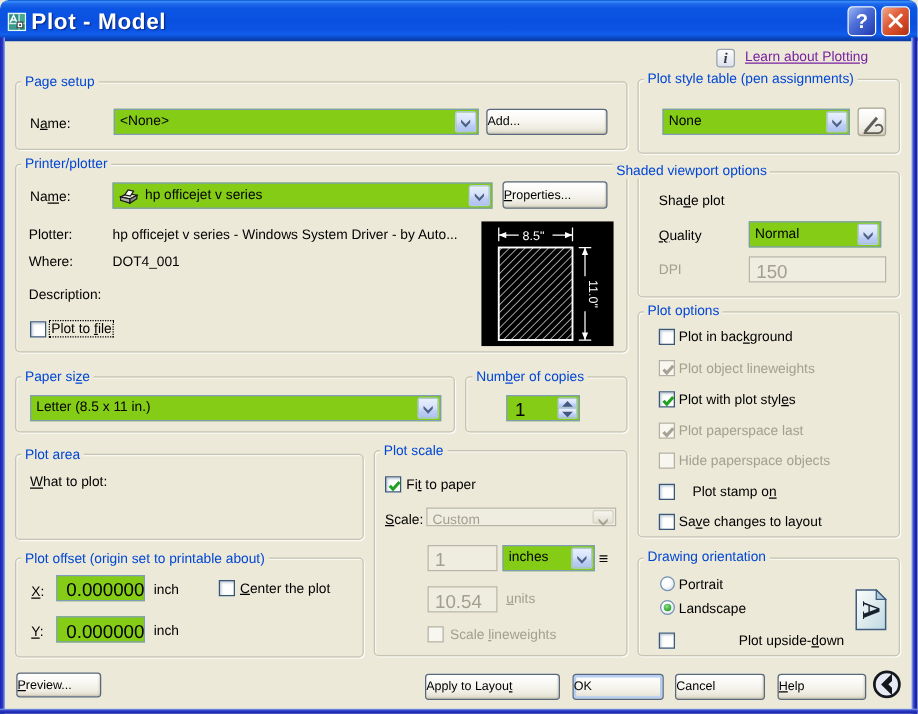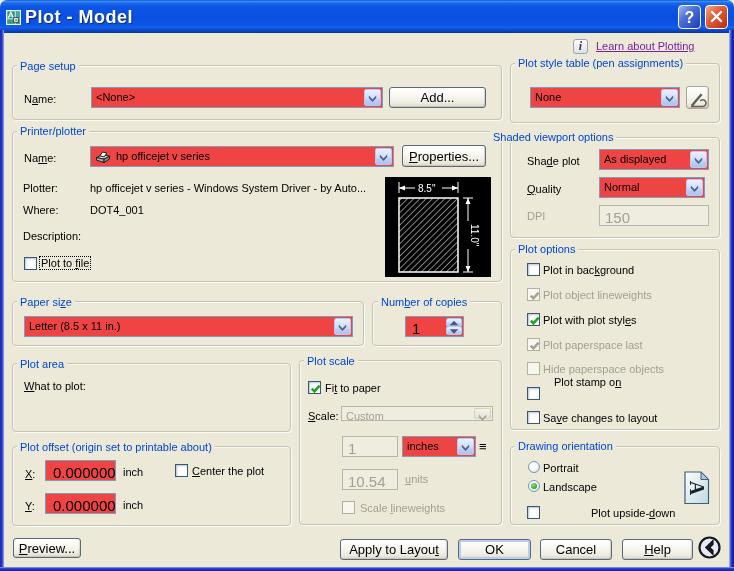--- a/index.html
+++ b/index.html
@@ -18,34 +18,34 @@
 #helpbtn{left:678px;background:linear-gradient(135deg,#9CB8F2 0%,#4E6FD8 40%,#2E4CC0 80%,#24379E 100%);}
 #closebtn{left:705px;background:linear-gradient(135deg,#F4A988 0%,#E0603A 40%,#CC4220 75%,#A83010 100%);}
 
 
 .grp{position:absolute;border:1px solid #C6C3B4;border-radius:4px;box-sizing:border-box;box-shadow:1px 1px 0 rgba(255,255,255,.8), inset 1px 1px 0 rgba(255,255,255,.7);}
 .gt{position:absolute;font-size:11px;color:#0046D5;background:#ECE9D8;padding:0 3px;white-space:nowrap;}
 .lbl{position:absolute;font-size:11px;color:#000;white-space:nowrap;}
 .dis{color:#A3A091 !important;}
 u{text-decoration:underline;}
 
-.combo,.tf{position:absolute;background:#ef4444;border:1px solid #7F9DB9;box-sizing:border-box;}
+.combo,.tf{position:absolute;background:#84cc16;border:1px solid #7F9DB9;box-sizing:border-box;}
 .combo .ct{position:absolute;left:4px;top:3px;font-size:11px;white-space:nowrap;}
 .cbtn{position:absolute;right:1px;top:1px;width:17px;bottom:1px;border-radius:2px;
  background:linear-gradient(180deg,#E8F0FD 0%,#D6E2FB 45%,#BCCDF5 70%,#AEC3F0 100%);
  border:1px solid #B8C8EE;box-sizing:border-box;}
 .cbtn svg{position:absolute;left:3px;top:5px;}
 .combo.off,.tf.off{background:#EFEDE0;border-color:#B9B6A9;}
 .combo.off .ct{color:#A3A091;}
 .combo.off .cbtn{background:linear-gradient(180deg,#F5F4EE,#E4E2D4);border-color:#D4D1C2;}
 .tf .ct{position:absolute;left:5px;top:3px;font-size:15px;white-space:nowrap;}
 
 .btn{position:absolute;border:1px solid #59687C;border-radius:3px;box-sizing:border-box;
  background:linear-gradient(180deg,#FFFFFF 0%,#F8F7F2 40%,#EFEDE3 75%,#DFDCCB 100%);
- font-size:13px;color:#000;text-align:center;box-shadow:inset -1px -1px 1px rgba(160,150,120,.35);}
+ font-size:10px;color:#000;box-shadow:inset -1px -1px 1px rgba(160,150,120,.35);}
 
 .cb{position:absolute;width:13px;height:13px;background:#fff;border:1px solid #3A5774;box-sizing:border-box;
  box-shadow:inset 1px 1px 2px rgba(110,135,165,.5);}
 .cb.off{background:#F7F6EF;border-color:#B3B0A2;box-shadow:none;}
 .cb svg{position:absolute;left:1px;top:1px;}
 
 .rad{position:absolute;width:12px;height:12px;border-radius:50%;background:radial-gradient(circle at 35% 35%,#FFFFFF 40%,#E2E6EC 75%,#C8CFDA 100%);border:1px solid #7593B2;box-sizing:border-box;}
 .rdot{position:absolute;left:2px;top:2px;width:6px;height:6px;border-radius:50%;background:radial-gradient(circle at 40% 35%,#8CE08C,#28A428 70%,#1E8A1E);}
 a.lnk{color:#7820A0;font-size:11px;text-decoration:underline;}
 </style>
@@ -242,28 +242,20 @@
    <svg width="23" height="23" style="position:absolute;left:0;top:0;">
         <path d="M4 19.5 L15.5 19.5 C18.3 19.3 19.6 16.8 18.7 14.6 C17.8 12.4 14.6 12.2 13.3 14" stroke="#60605A" stroke-width="1.5" fill="none"></path>
         <line x1="5.2" y1="18.2" x2="14.6" y2="7.2" stroke="#60605A" stroke-width="2.4"></line>
         <path d="M3.8 19.8 L6.8 18.7 L4.9 17.1 Z" fill="#60605A"></path>
       </svg>
  </div>
 
  <div class="grp" style="left:510px;top:137px;width:210px;height:101px;"></div>
  <div class="gt" style="left:490px;top:131px;text-align:right;">Shaded viewport options</div>
  <div class="lbl" style="left:527px;top:155px;">Sha<u>d</u>e plot</div>
- <div class="combo" style="left:599px;top:149px;width:110px;height:21px;">
-   <div class="ct">As displayed</div>
-   <div class="cbtn">
-        <svg width="9" height="8">
-          <path d="M0.8 0.5 L4.5 4.4 L8.2 0.5 L8.2 3.0 L4.5 6.9 L0.8 3.0 Z" fill="#4D6185"></path>
-        </svg>
-      </div>
- </div>
  <div class="lbl" style="left:527px;top:183px;"><u>Q</u>uality</div>
  <div class="combo" style="left:599px;top:177px;width:106px;height:21px;">
    <div class="ct">Normal</div>
    <div class="cbtn">
         <svg width="9" height="8">
           <path d="M0.8 0.5 L4.5 4.4 L8.2 0.5 L8.2 3.0 L4.5 6.9 L0.8 3.0 Z" fill="#4D6185"></path>
         </svg>
       </div>
  </div>
  <div class="lbl dis" style="left:527px;top:210px;">DPI</div>
@@ -289,21 +281,21 @@
  <div class="lbl" style="left:543px;top:314px;">Plot with plot styl<u>e</u>s</div>
  <div class="cb off" style="left:527px;top:338px;">
       <svg width="11" height="11">
         <path d="M1.8 5.6 L4.4 8.4 L9.6 2.6" stroke="#A5A295" stroke-width="2.5" fill="none"></path>
       </svg>
     </div>
  <div class="lbl dis" style="left:543px;top:339px;">Plot paperspace last</div>
  <div class="cb off" style="left:527px;top:362px;"></div>
  <div class="lbl dis" style="left:543px;top:363px;">Hide paperspace objects</div>
  <div class="cb" style="left:527px;top:387px;"></div>
- <div class="lbl" style="left:543px;top:376px;padding-left:11px;">Plot stamp o<u>n</u></div>
+ <div class="lbl" style="left:543px;top:388px;padding-left:11px;">Plot stamp o<u>n</u></div>
  <div class="cb" style="left:527px;top:411px;"></div>
  <div class="lbl" style="left:543px;top:412px;">Sa<u>v</u>e changes to layout</div>
 
  <div class="grp" style="left:510px;top:446px;width:210px;height:79px;"></div>
  <div class="gt" style="left:515px;top:440px;">Drawing orientation</div>
  <div class="rad" style="left:528px;top:461px;"></div>
  <div class="lbl" style="left:543px;top:462px;">Portrait</div>
  <div class="rad" style="left:528px;top:480px;">
       <div class="rdot"></div>
     </div>

